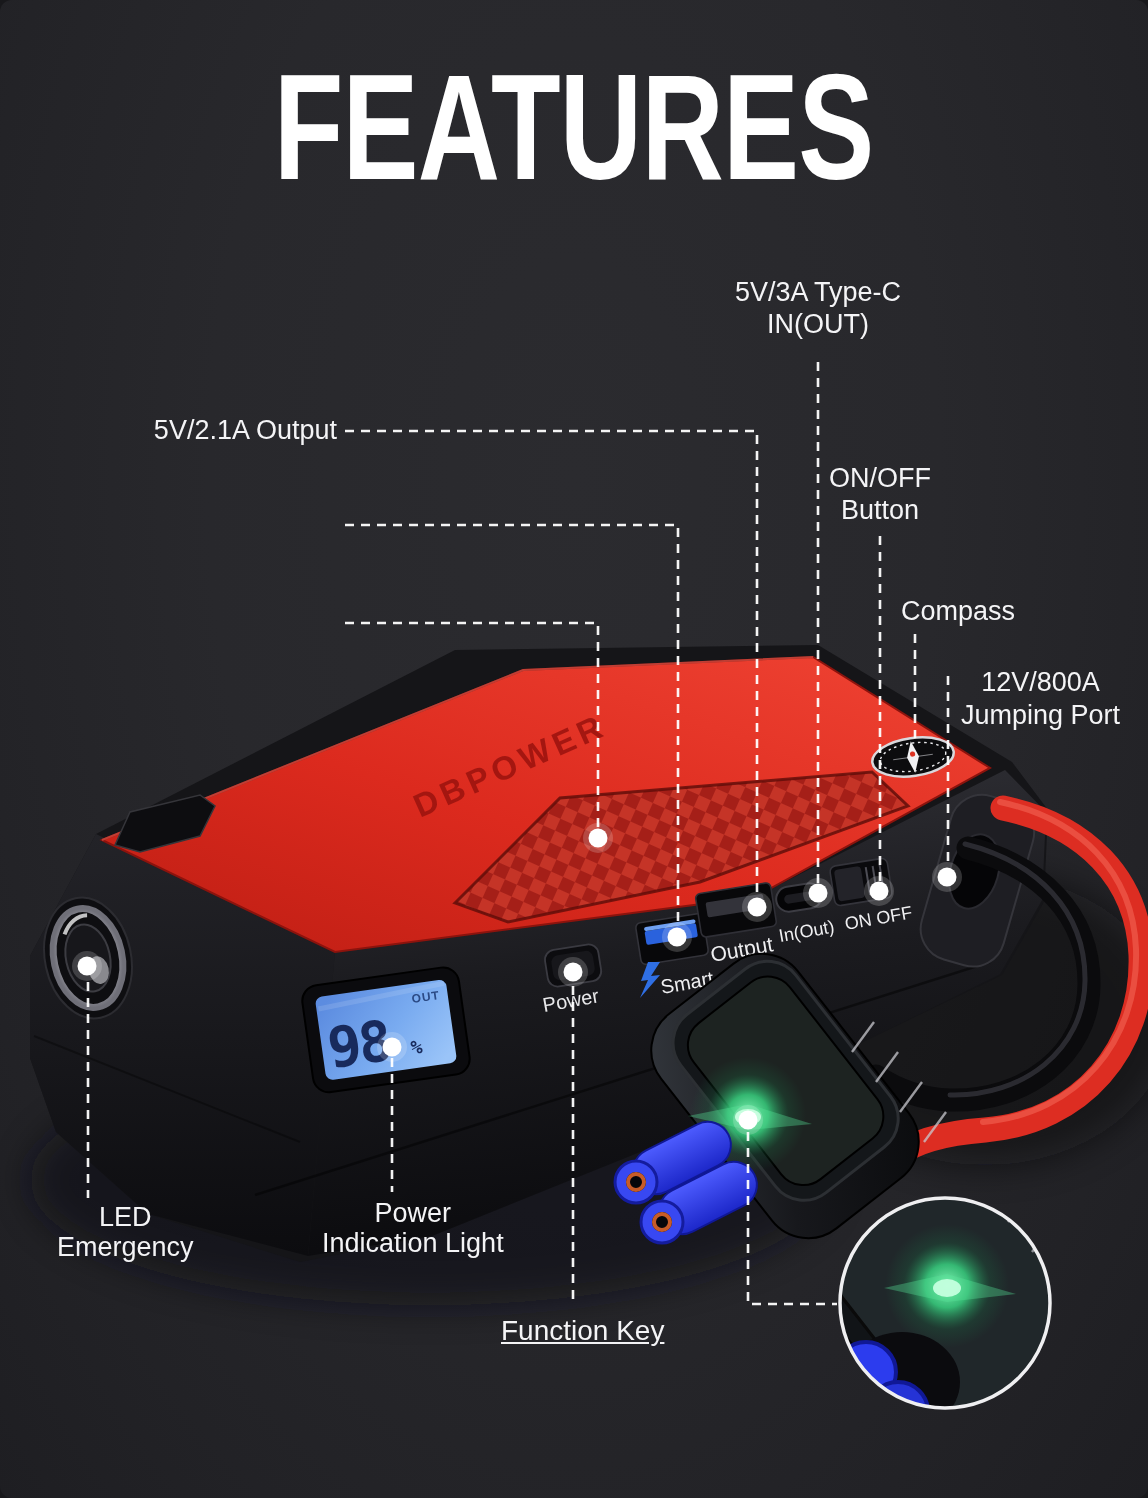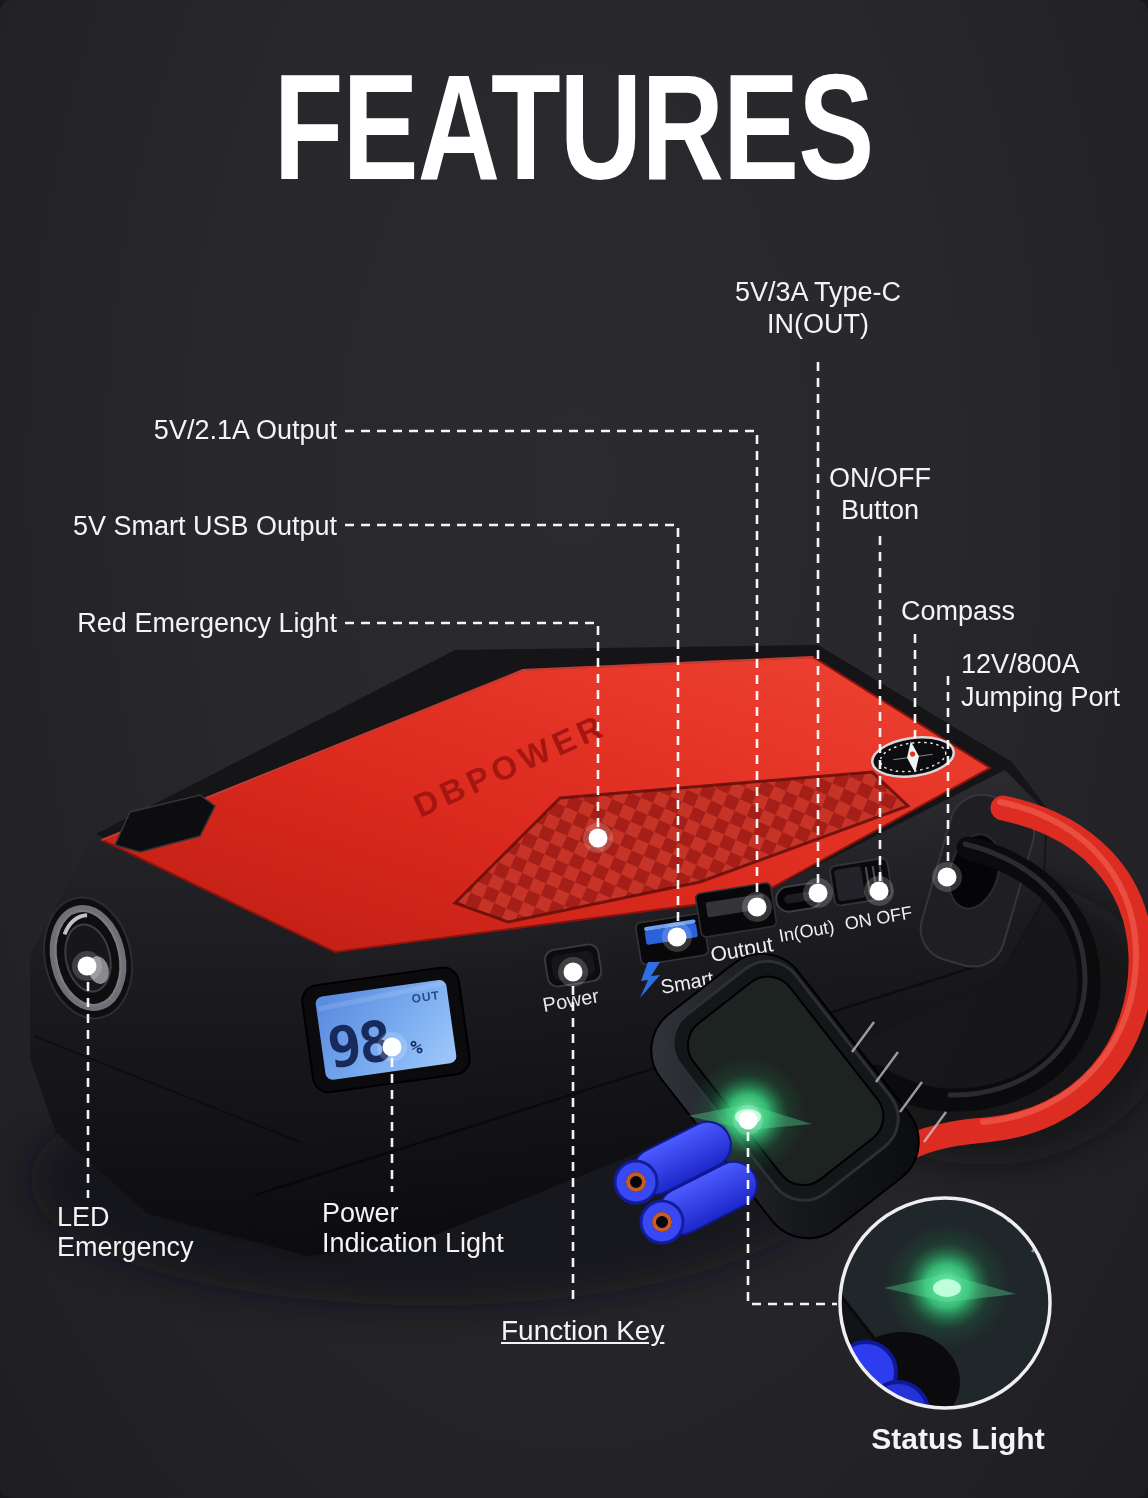--- a/index.html
+++ b/index.html
@@ -12,31 +12,32 @@
   .title{
     position:absolute;top:52px;left:0;right:0;margin:auto;width:max-content;
     font-size:150px;line-height:150px;font-weight:bold;color:#ffffff;
     letter-spacing:-1px;transform:scaleX(.76);transform-origin:50% 50%;
     white-space:nowrap;
   }
   svg.art{position:absolute;left:0;top:0;z-index:1;}
   .lbl{
     position:absolute;z-index:3;color:#f4f4f6;font-size:27px;line-height:30px;
     font-weight:400;
+    text-align:center;
   }
   .lbl span{display:block;}
   .ta-r{text-align:right;white-space:nowrap;}
   .ta-c{text-align:center;}
   .lbl-typec{left:668px;top:276px;width:300px;line-height:32px;}
   .lbl-out21{right:811px;top:415px;}
   .lbl-smartusb{right:811px;top:511px;}
   .lbl-redlight{right:811px;top:608px;}
   .lbl-onoff{left:780px;top:462px;width:200px;line-height:32px;}
   .lbl-compass{left:901px;top:596px;}
-  .lbl-jump{left:961px;top:648px;line-height:33px;}
+  .lbl-jump{left:961px;top:666px;line-height:33px;}
   .lbl-led{left:57px;top:1202px;}
   .lbl-powerind{left:322px;top:1198px;}
   .lbl-func{left:501px;top:1316px;font-size:28px;text-decoration:underline;}
   .lbl-status{left:833px;top:1424px;width:250px;font-weight:bold;font-size:30px;}
 </style>
 </head>
 <body>
 
 <div class="stage">
 
@@ -282,27 +283,21 @@
 
   <div class="lbl lbl-typec ta-c">
     <span>5V/3A Type-C</span>
     <span>IN(OUT)</span>
   </div>
 
   <div class="lbl lbl-out21 ta-r">
     <span>5V/2.1A Output</span>
   </div>
 
-  <div class="lbl lbl-smartusb ta-r">
-    <span>5V Smart USB Output</span>
-  </div>
-
-  <div class="lbl lbl-redlight ta-r">
-    <span>Red Emergency Light</span>
-  </div>
+
 
   <div class="lbl lbl-onoff ta-c">
     <span>ON/OFF</span>
     <span>Button</span>
   </div>
 
   <div class="lbl lbl-compass">
     <span>Compass</span>
   </div>
 
@@ -318,17 +313,14 @@
 
   <div class="lbl lbl-powerind">
     <span>Power</span>
     <span>Indication Light</span>
   </div>
 
   <div class="lbl lbl-func">
     <span>Function Key</span>
   </div>
 
-  <div class="lbl lbl-status ta-c">
-    <span>Status Light</span>
-  </div>
 
 </div>
 
 </body></html>

